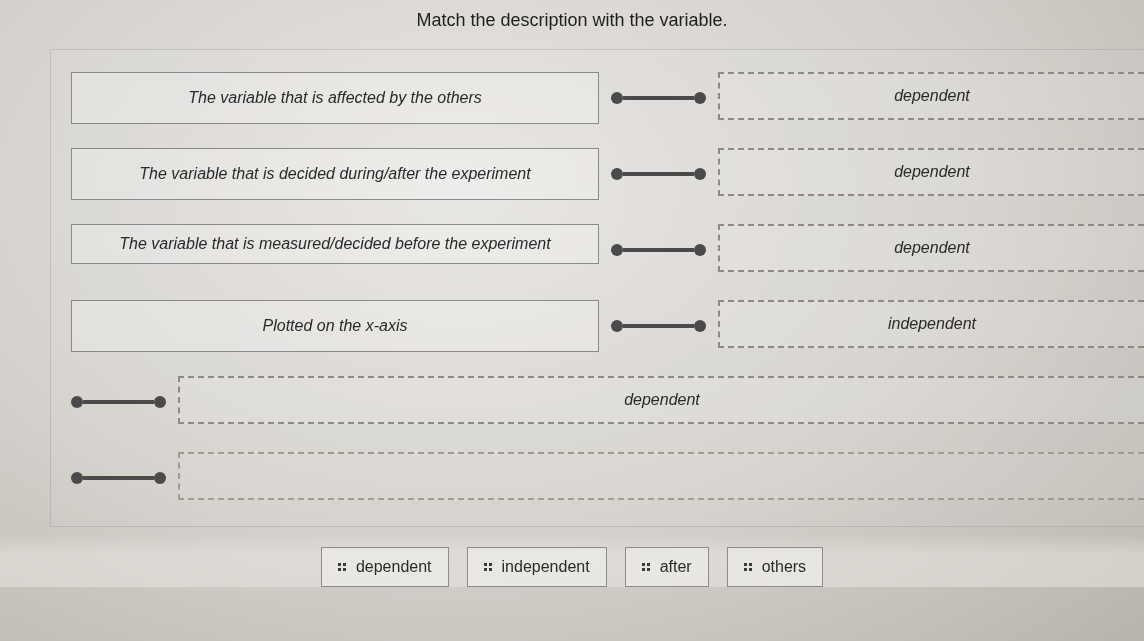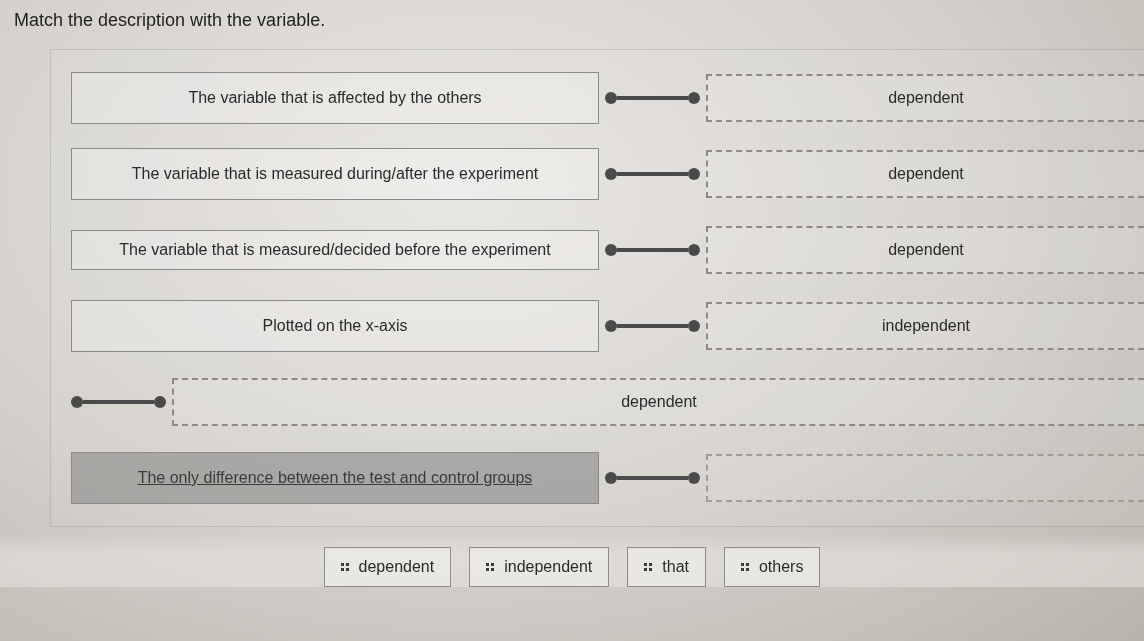--- a/index.html
+++ b/index.html
@@ -9,37 +9,38 @@
     width: 1144px;
     height: 641px;
     overflow: hidden;
     color: #2a2a2a;
   }
   .prompt {
     font-size: 18px;
     padding: 10px 14px 18px 14px;
     font-weight: 400;
     color: #1f1f1f;
+    text-align: center;
   }
   .board {
     margin: 0 0 0 50px;
     background: rgba(255,255,255,0.05);
     border: 1px solid rgba(120,120,120,0.25);
     border-right: none;
     border-radius: 2px 0 0 2px;
     padding: 22px 0 22px 20px;
     width: 1094px;
     position: relative;
   }
   .rows { display: flex; flex-direction: column; gap: 24px; }
   .row {
     display: flex;
-    align-items: center;
-    gap: 6px;
+    gap: 12px;
     height: 52px;
+    font-style: italic;
   }
   .prompt-box {
     width: 528px;
     height: 52px;
     border: 1px solid #8a8a8a;
     background: rgba(255,255,255,0.25);
     display: flex;
     align-items: center;
     justify-content: center;
     text-align: center;
@@ -128,21 +129,21 @@
       <div class="prompt-box">The variable that is affected by the others</div>
       <div class="connector">
           <span class="dot"></span>
           <span class="bar"></span>
           <span class="dot"></span>
         </div>
       <div class="target">dependent</div>
     </div>
 
     <div class="row">
-      <div class="prompt-box">The variable that is measured during/after the experiment</div>
+      <div class="prompt-box">The variable that is decided during/after the experiment</div>
       <div class="connector">
           <span class="dot"></span>
           <span class="bar"></span>
           <span class="dot"></span>
         </div>
       <div class="target">dependent</div>
     </div>
 
     <div class="row">
       <div class="prompt-box tall">The variable that is measured/decided before the experiment</div>
@@ -167,21 +168,20 @@
     <div class="row">
       <div class="connector">
           <span class="dot"></span>
           <span class="bar"></span>
           <span class="dot"></span>
         </div>
       <div class="target">dependent</div>
     </div>
 
     <div class="row">
-      <div class="prompt-box selected">The only difference between the test and control groups</div>
       <div class="connector">
           <span class="dot"></span>
           <span class="bar"></span>
           <span class="dot"></span>
         </div>
       <div class="target empty"></div>
     </div>
 
   </div>
 </div>
@@ -205,21 +205,21 @@
       </span>
     <span>independent</span>
   </div>
   <div class="chip">
     <span class="grip">
         <span></span>
         <span></span>
         <span></span>
         <span></span>
       </span>
-    <span>that</span>
+    <span>after</span>
   </div>
   <div class="chip">
     <span class="grip">
         <span></span>
         <span></span>
         <span></span>
         <span></span>
       </span>
     <span>others</span>
   </div>

